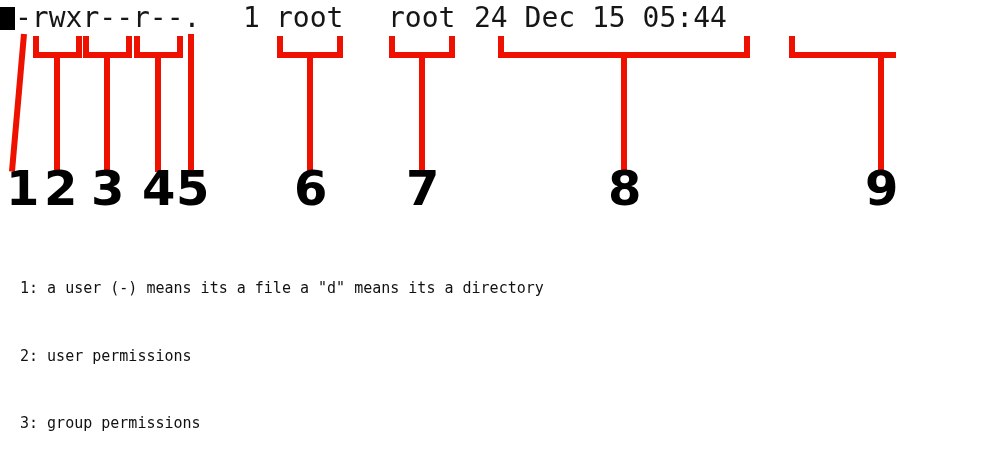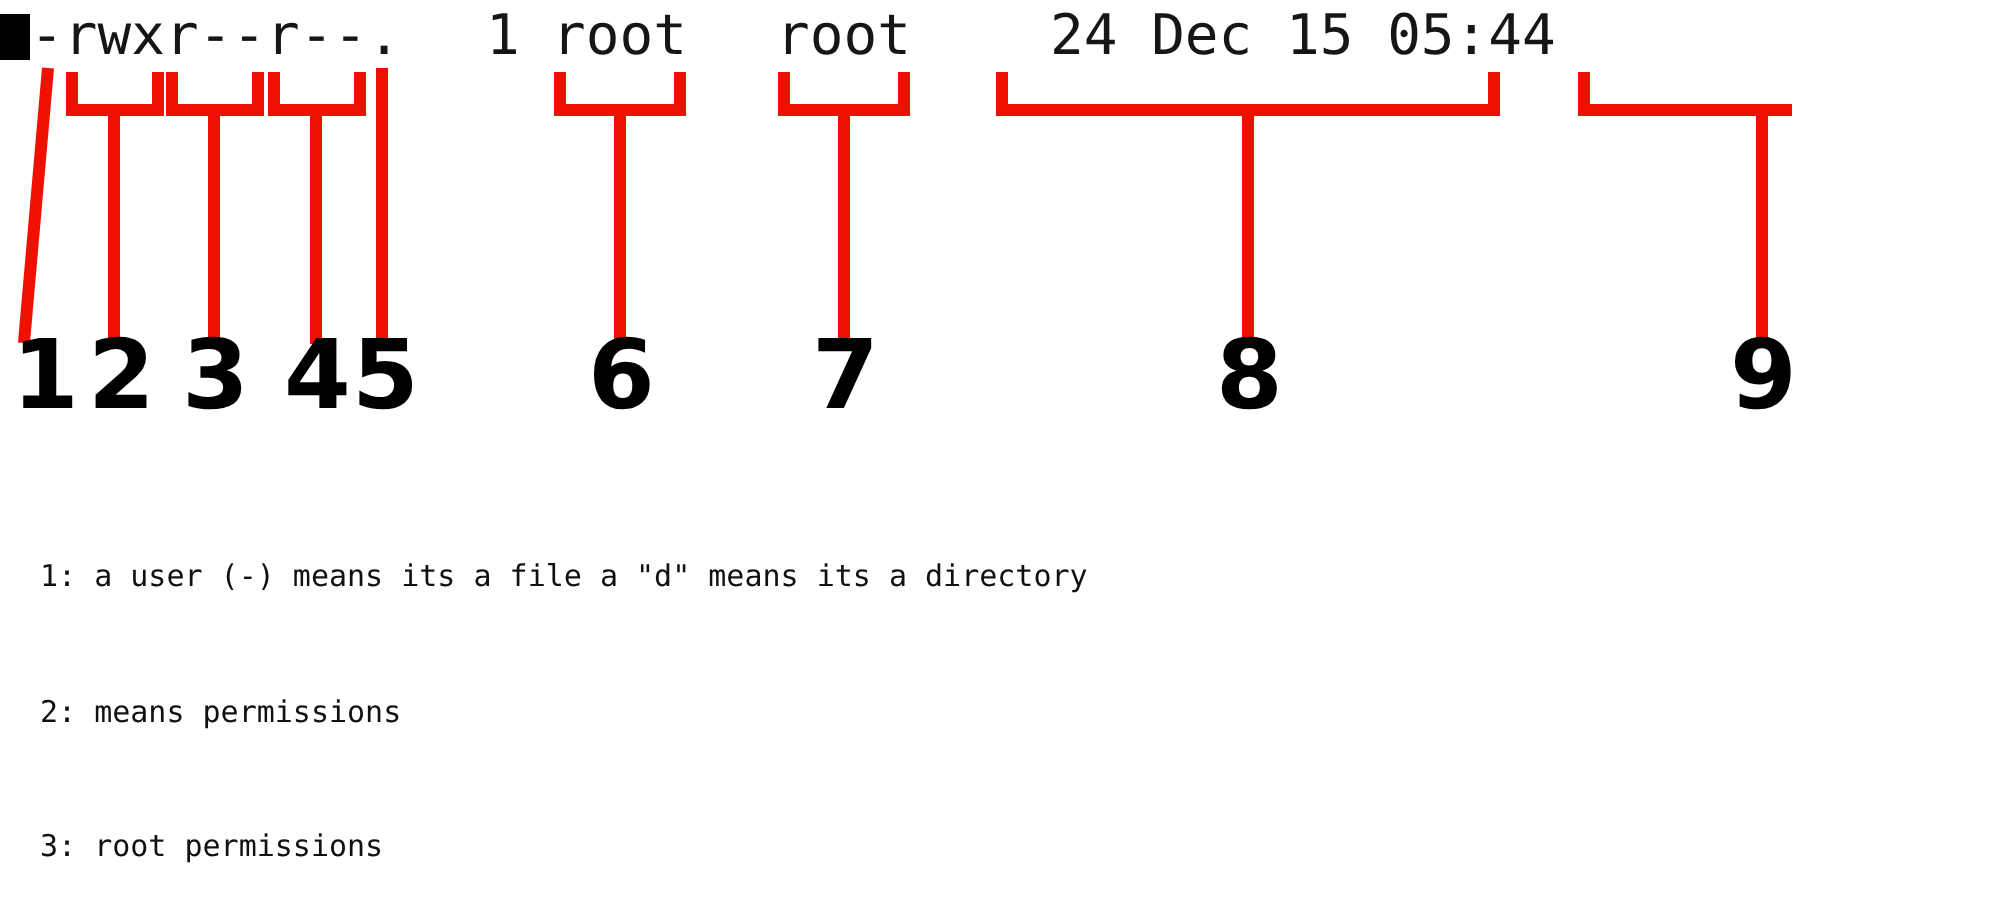--- a/index.html
+++ b/index.html
@@ -62,21 +62,21 @@
 
 <div class="canvas" style="--red: #ee1100; --green: #2aa05a; --text: #161616;">
 
   <div class="cursor"></div>
 
   <span class="seg" style="left:15px"><span>-</span><span>rwx</span><span>r--</span><span>r--</span><span>.</span></span>
 
   <span class="seg" style="left:243px">1</span>
   <span class="seg" style="left:276px">root</span>
   <span class="seg" style="left:388px">root</span>
-  <span class="seg" style="left:525px">24 Dec 15 05:44</span>
+  <span class="seg" style="left:474px">24 Dec 15 05:44</span>
 
   <div class="vline" style="left:21px; transform:rotate(5deg); transform-origin:top center;"></div>
 
   <div class="bracket" style="left:33px; width:49px;"></div>
   <div class="stem" style="left:54px;"></div>
 
   <div class="bracket" style="left:83px; width:49px;"></div>
   <div class="stem" style="left:104px;"></div>
 
   <div class="bracket" style="left:134px; width:49px;"></div>
@@ -101,22 +101,22 @@
   <span class="marker" style="left:91px">3</span>
   <span class="marker" style="left:142px">4</span>
   <span class="marker" style="left:176px">5</span>
   <span class="marker" style="left:294px">6</span>
   <span class="marker" style="left:406px">7</span>
   <span class="marker" style="left:608px">8</span>
   <span class="marker" style="left:865px">9</span>
 
   <div class="legend">
     <div>1: a user (-) means its a file a "d" means its a directory</div>
-    <div>2: means permissions</div>
-    <div>3: root permissions</div>
+    <div>2: user permissions</div>
+    <div>3: group permissions</div>
     
     
     
     
     
     
   </div>
 
 </div>
 

